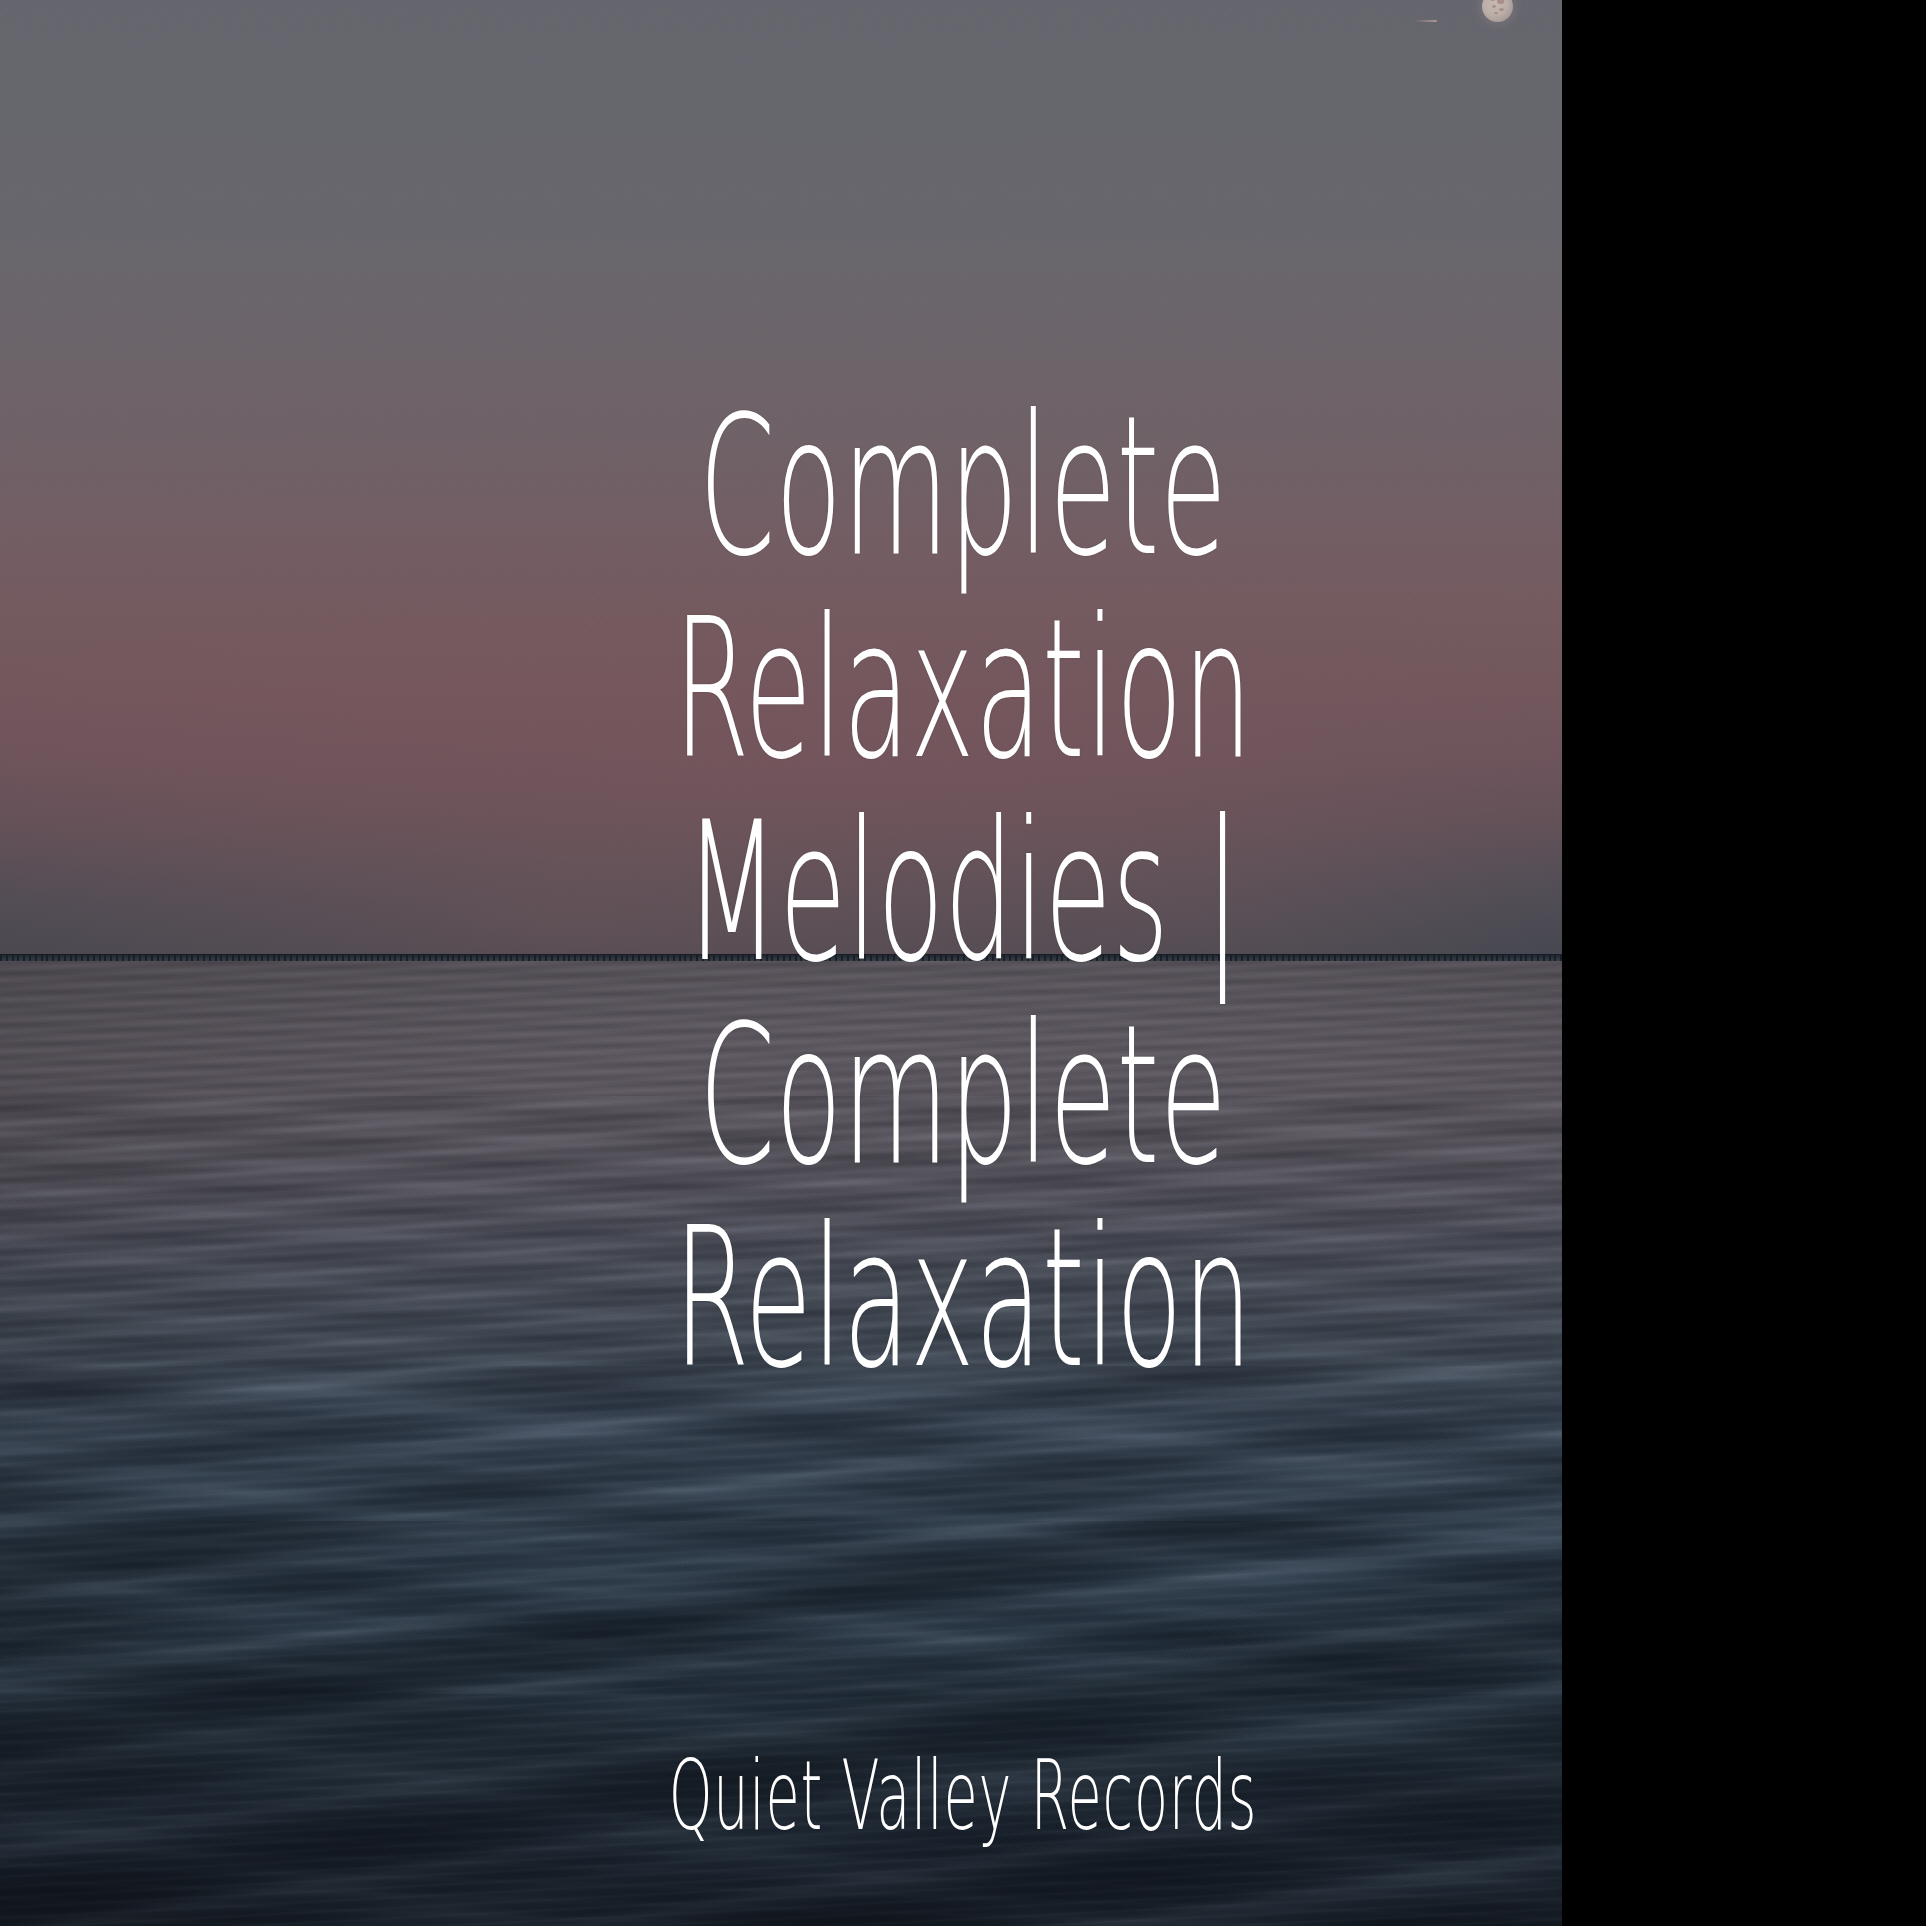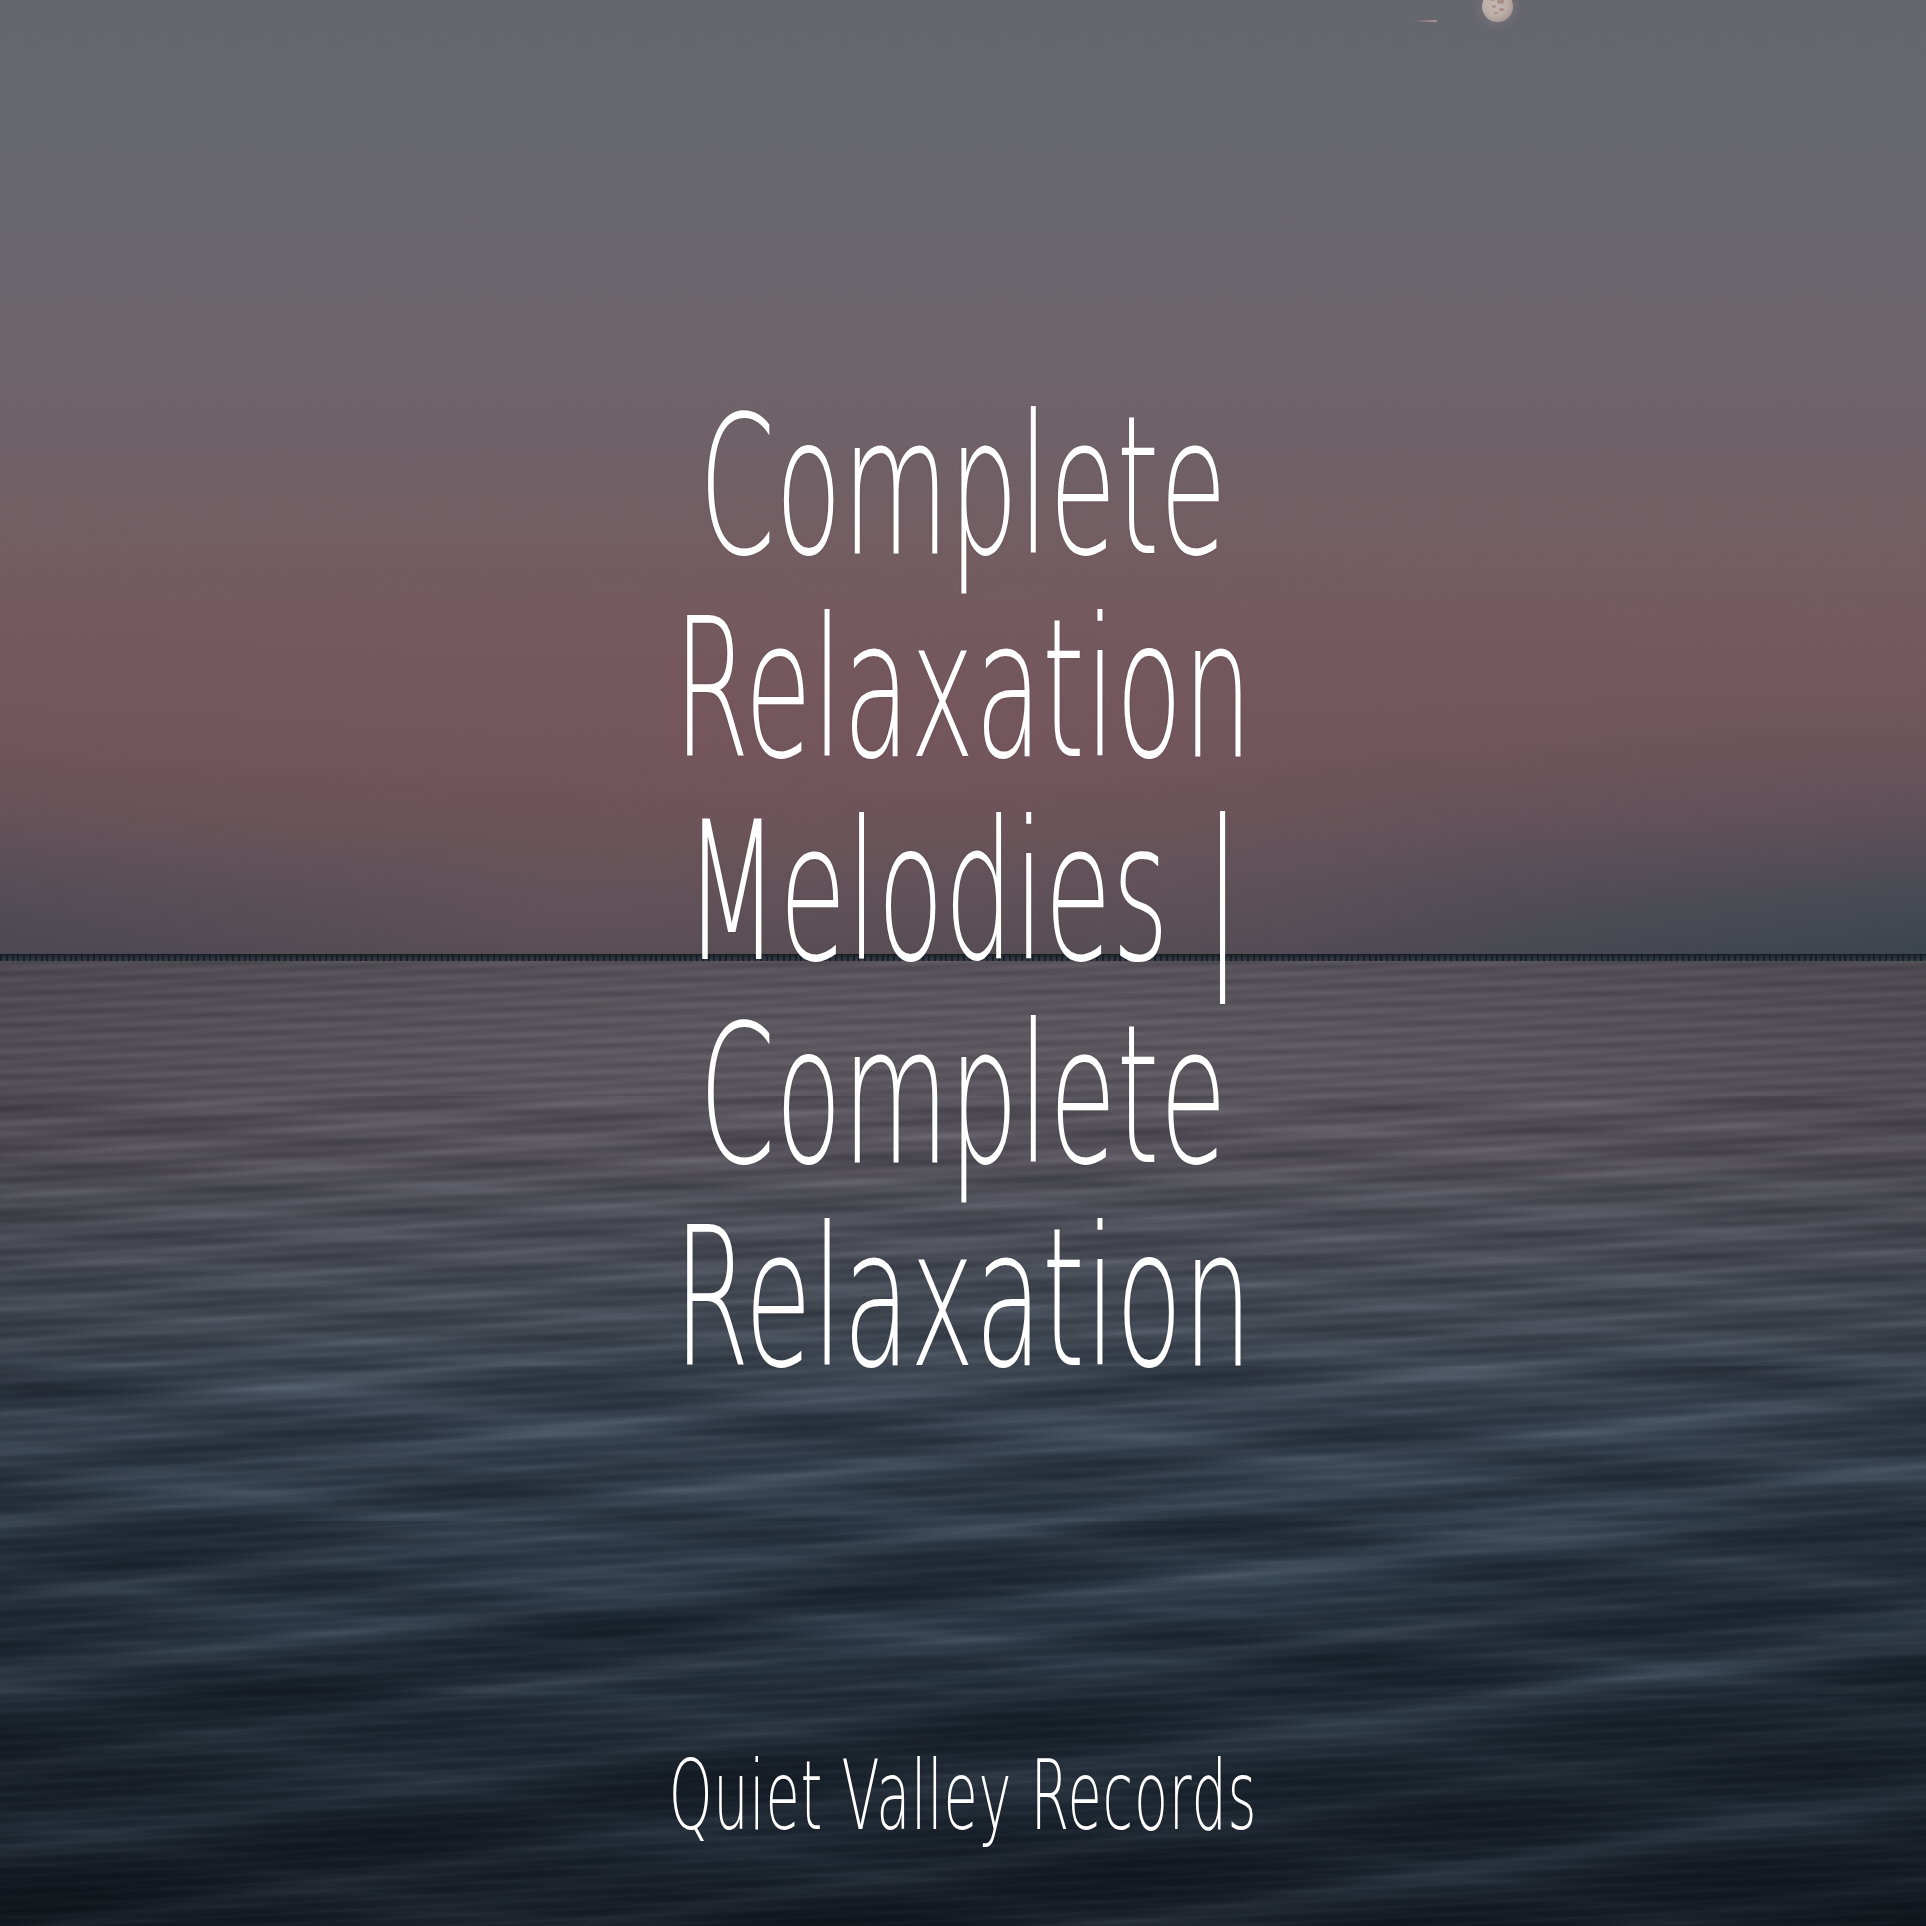--- a/index.html
+++ b/index.html
@@ -2,21 +2,21 @@
 <html style="font-size:10.3px"><head>
 <meta charset="utf-8">
 <style>
   html, body {
     margin: 0;
     padding: 0;
     background: #000;
   }
   #cover {
     position: relative;
-    width: 1926px;
+    width: 1562px;
     height: 1926px;
     overflow: hidden;
     font-family: "Liberation Sans", sans-serif;
     background: #3a444e;
   }
 
   
   .sky {
     position: absolute;
     left: 0; top: 0;

